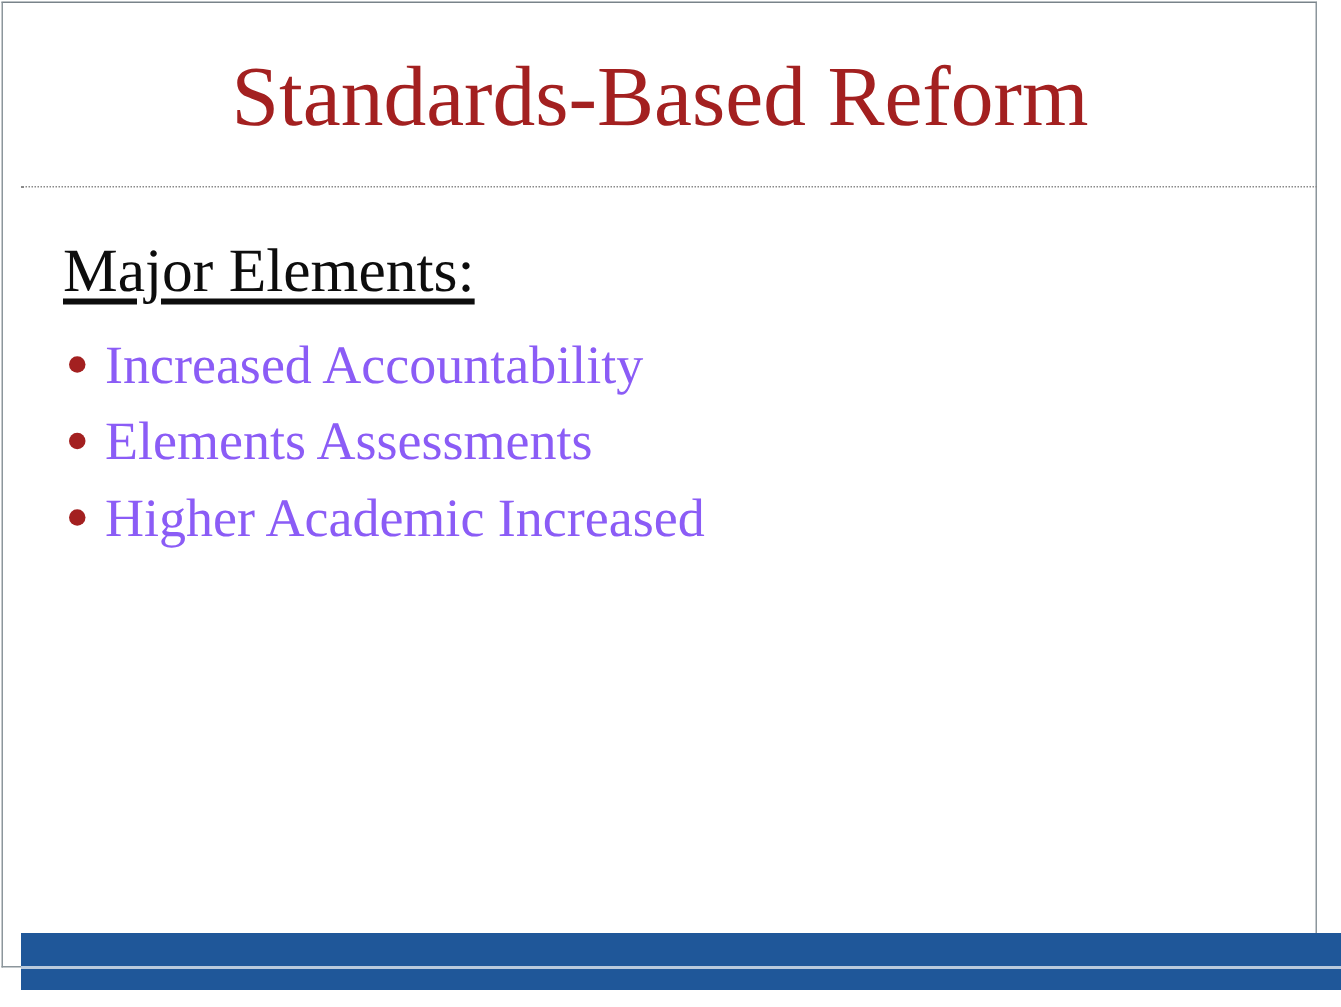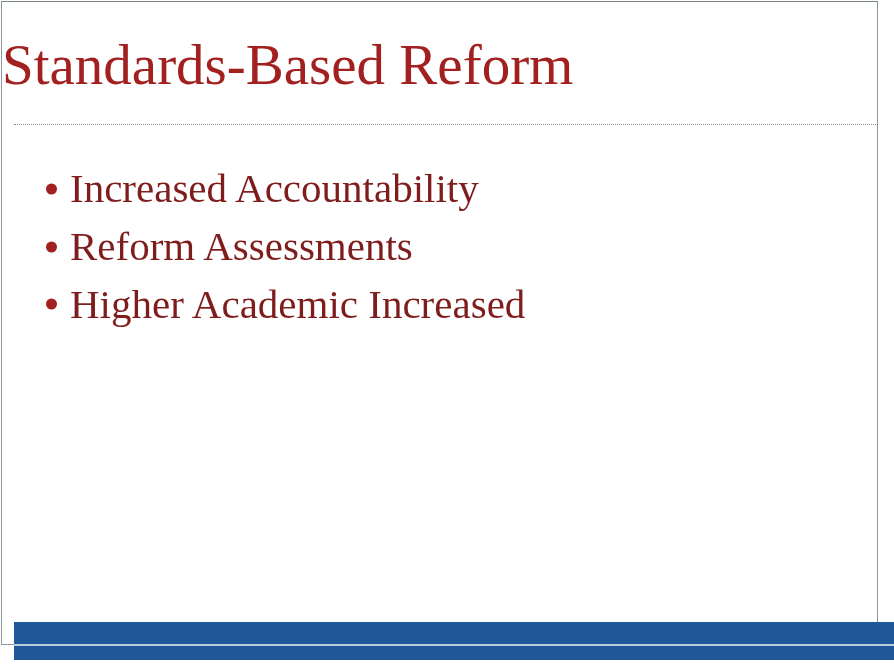--- a/index.html
+++ b/index.html
@@ -38,20 +38,21 @@
 
   
   #title-area {
     position: absolute;
     left: 2px;
     top: 22px;
     width: 876px;
     height: 86px;
     display: flex;
     align-items: center;
+    justify-content: center;
   }
   #title-text {
     color: #A32020;
     font-size: 57px;
     line-height: 1.05;
     letter-spacing: 0px;
     white-space: nowrap;
   }
 
   
@@ -81,22 +82,22 @@
     display: inline-block;
   }
   ul#bullet-list {
     list-style: none;
     margin: 0;
     padding: 0;
   }
   ul#bullet-list li {
     position: relative;
     padding-left: 28px;
-    color: #7f1d1d;
-    font-size: 41px;
+    color: #8b5cf6;
+    font-size: 36px;
     line-height: 1.41;
     white-space: nowrap;
   }
   ul#bullet-list li .bullet-dot {
     position: absolute;
     left: 4px;
     top: 50%;
     transform: translateY(-50%);
     width: 11px;
     height: 11px;
@@ -137,29 +138,30 @@
 
   <div id="slide-frame"></div>
 
   <div id="title-area">
     <div id="title-text">Standards-Based Reform</div>
   </div>
 
   <div id="title-divider"></div>
 
   <div id="body-area">
+    <div id="section-heading">Major Elements:</div>
 
     <ul id="bullet-list">
       <li>
         <span class="bullet-dot"></span>
         <span>Increased Accountability</span>
       </li>
       <li>
         <span class="bullet-dot"></span>
-        <span>Reform Assessments</span>
+        <span>Elements Assessments</span>
       </li>
       <li>
         <span class="bullet-dot"></span>
         <span>Higher Academic Increased</span>
       </li>
     </ul>
   </div>
 
   <div id="bottom-bar-upper"></div>
   <div id="bottom-bar-divider"></div>

